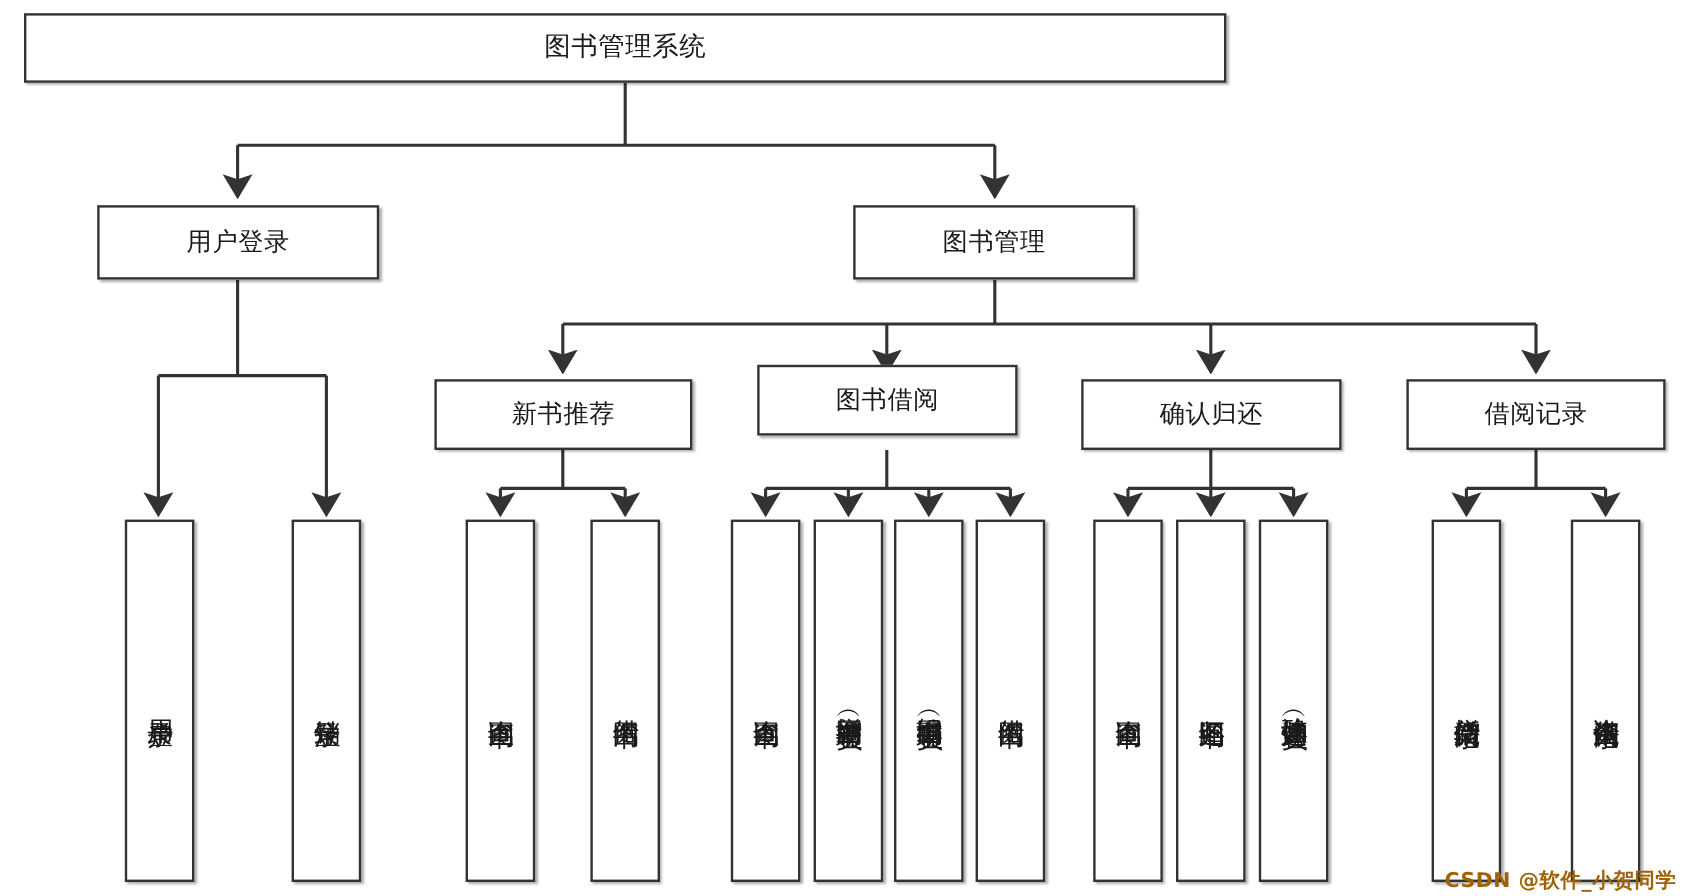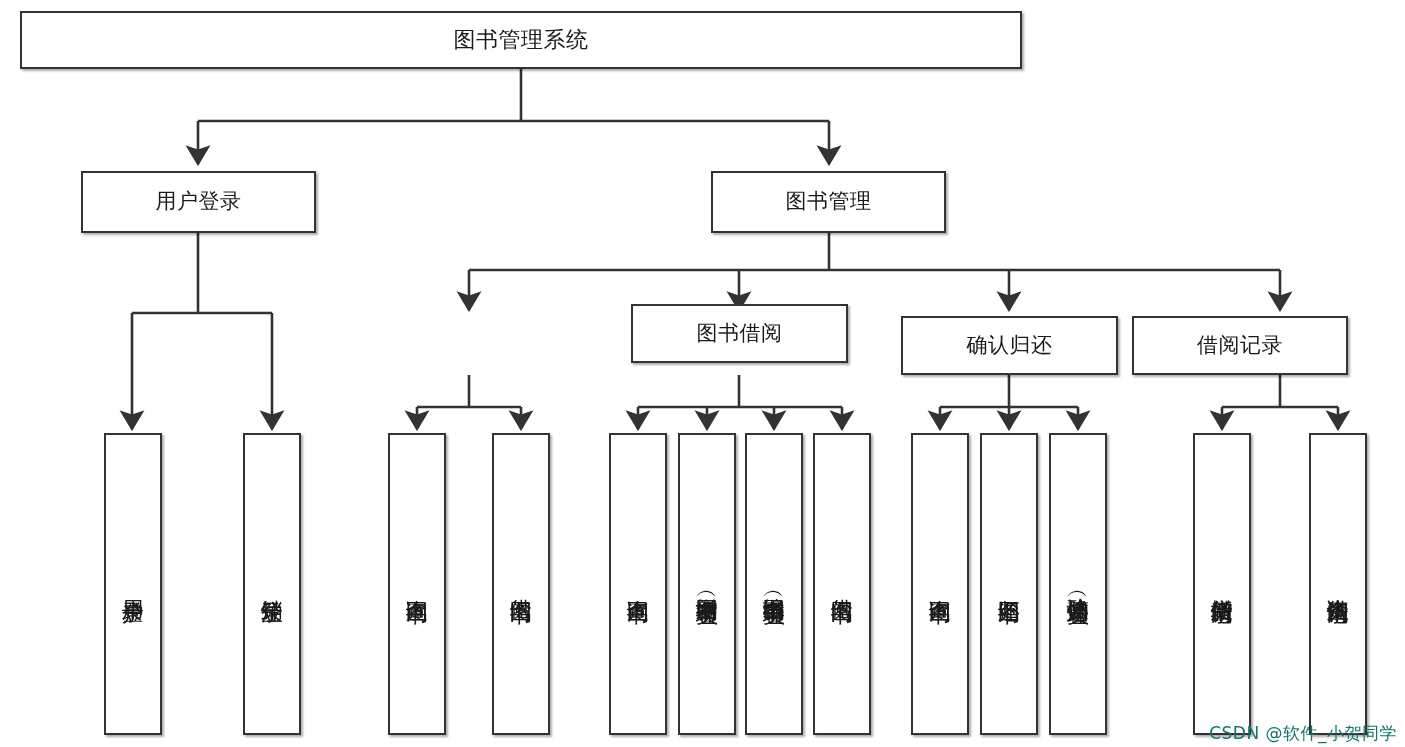--- a/index.html
+++ b/index.html
@@ -53,24 +53,25 @@
     line-height: 1.06;
     letter-spacing: 1px;
     max-height: 100%;
   }
   .node.root .label { font-size: 22px; }
   .watermark {
     position: absolute;
     right: 8px;
     bottom: 2px;
     font-size: 17px;
-    color: #0f766e;
+    color: #a16207;
     letter-spacing: 0.5px;
     white-space: nowrap;
     user-select: none;
+    font-weight: bold;
   }
 </style>
 </head>
 <body>
 
 <div id="canvas">
 
   <svg id="wires" viewBox="0 0 1405 747" xmlns="http://www.w3.org/2000/svg">
     <defs>
       <marker id="arrow" viewBox="0 0 10 12" refX="9" refY="6" markerWidth="8" markerHeight="10" orient="auto-start-reverse">
@@ -125,27 +126,30 @@
     <span class="label">图书管理系统</span>
   </div>
 
   <div class="node horizontal" style="left:81px; top:171px; width:235px; height:62px;">
     <span class="label">用户登录</span>
   </div>
   <div class="node horizontal" style="left:711px; top:171px; width:235px; height:62px;">
     <span class="label">图书管理</span>
   </div>
 
+  <div class="node horizontal" style="left:362px; top:316px; width:215px; height:59px;">
+    <span class="label">新书推荐</span>
+  </div>
   <div class="node horizontal" style="left:631px; top:304px; width:217px; height:59px;">
     <span class="label">图书借阅</span>
   </div>
   <div class="node horizontal" style="left:901px; top:316px; width:217px; height:59px;">
     <span class="label">确认归还</span>
   </div>
-  <div class="node horizontal" style="left:1132px; top:316px; width:216px; height:59px;">
+  <div class="node horizontal" style="left:1172px; top:316px; width:216px; height:59px;">
     <span class="label">借阅记录</span>
   </div>
 
   <div class="node vertical" style="left:104px; top:433px; width:58px; height:302px;">
     <span class="label">用户登录</span>
   </div>
   <div class="node vertical" style="left:243px; top:433px; width:58px; height:302px;">
     <span class="label">注销登录</span>
   </div>
 

